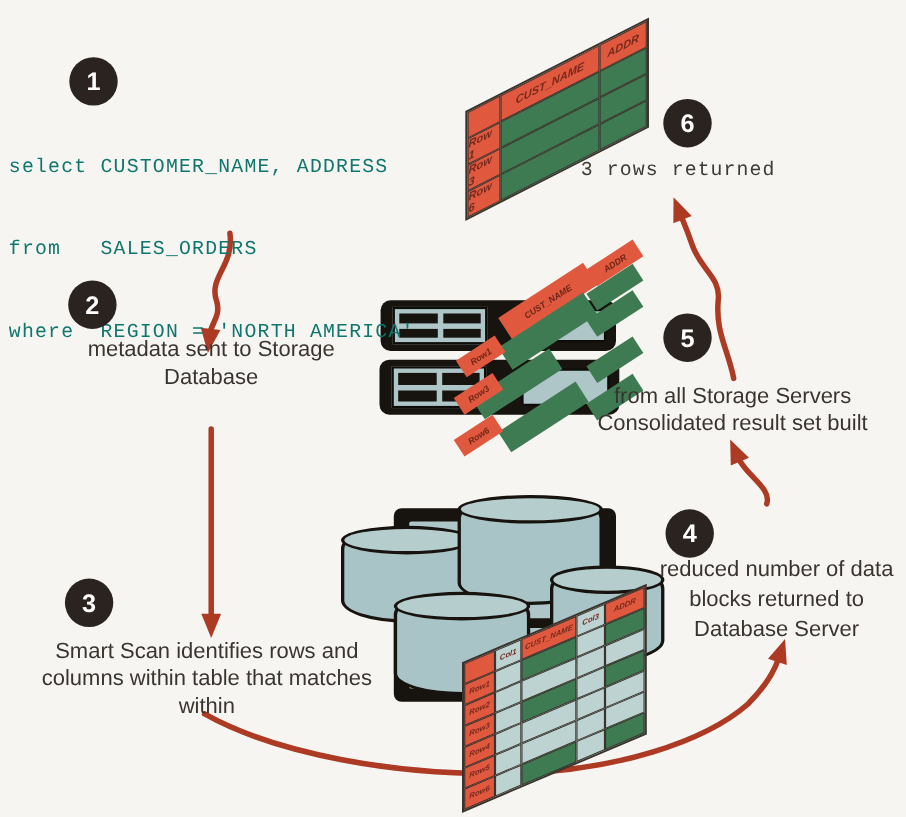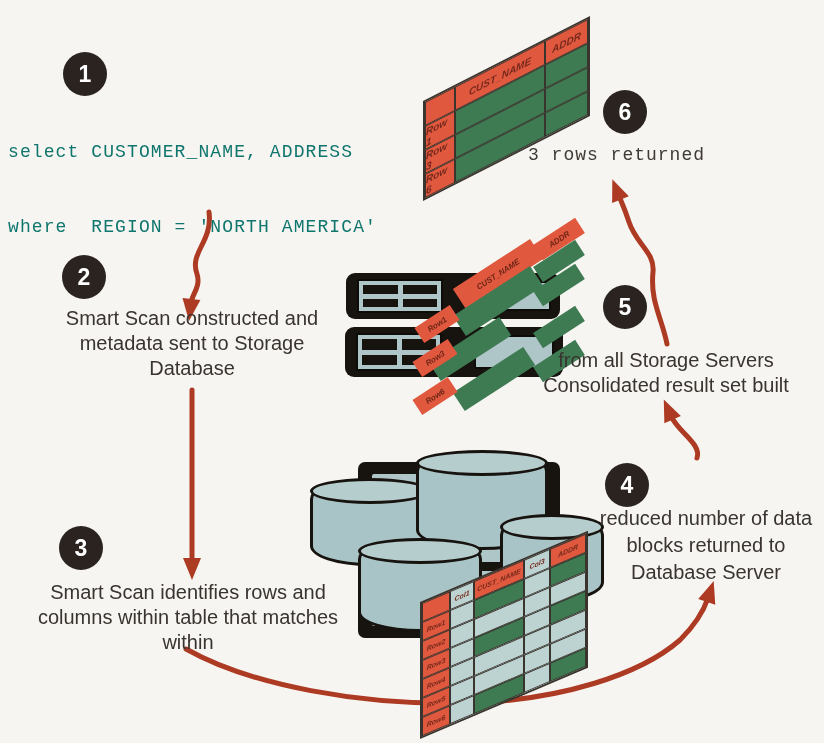--- a/index.html
+++ b/index.html
@@ -78,26 +78,26 @@
       <path d="M 192 390 L 192 562" marker-end="url(#ah)"></path>
       <path d="M 186 649 C 250 685 360 706 470 703 C 560 700 640 675 680 640 C 696 624 704 610 708 598" marker-end="url(#ah)"></path>
       <path d="M 697 458 C 702 444 678 432 671 416" marker-end="url(#ah)"></path>
       <path d="M 667 344 C 662 318 650 302 653 272 C 655 252 636 244 629 222 C 624 207 621 201 619 196" marker-end="url(#ah)"></path>
     </g>
   </svg>
 
   <div class="badge" style="left:63px;top:52px;">1</div>
   <div class="sql">
     <div>select CUSTOMER_NAME, ADDRESS</div>
+    <div>from   SALES_ORDERS</div>
     <div>where  REGION = 'NORTH AMERICA'</div>
   </div>
 
   <div class="badge" style="left:62px;top:255px;">2</div>
   <div class="steptext" style="left:22px;top:306px;width:340px;">
-    <div>Smart Scan constructed and</div>
     <div>metadata sent to Storage</div>
     <div>Database</div>
   </div>
 
   <div class="badge" style="left:59px;top:526px;">3</div>
   <div class="steptext" style="left:18px;top:580px;width:340px;">
     <div>Smart Scan identifies rows and</div>
     <div>columns within table that matches</div>
     <div>within</div>
   </div>

